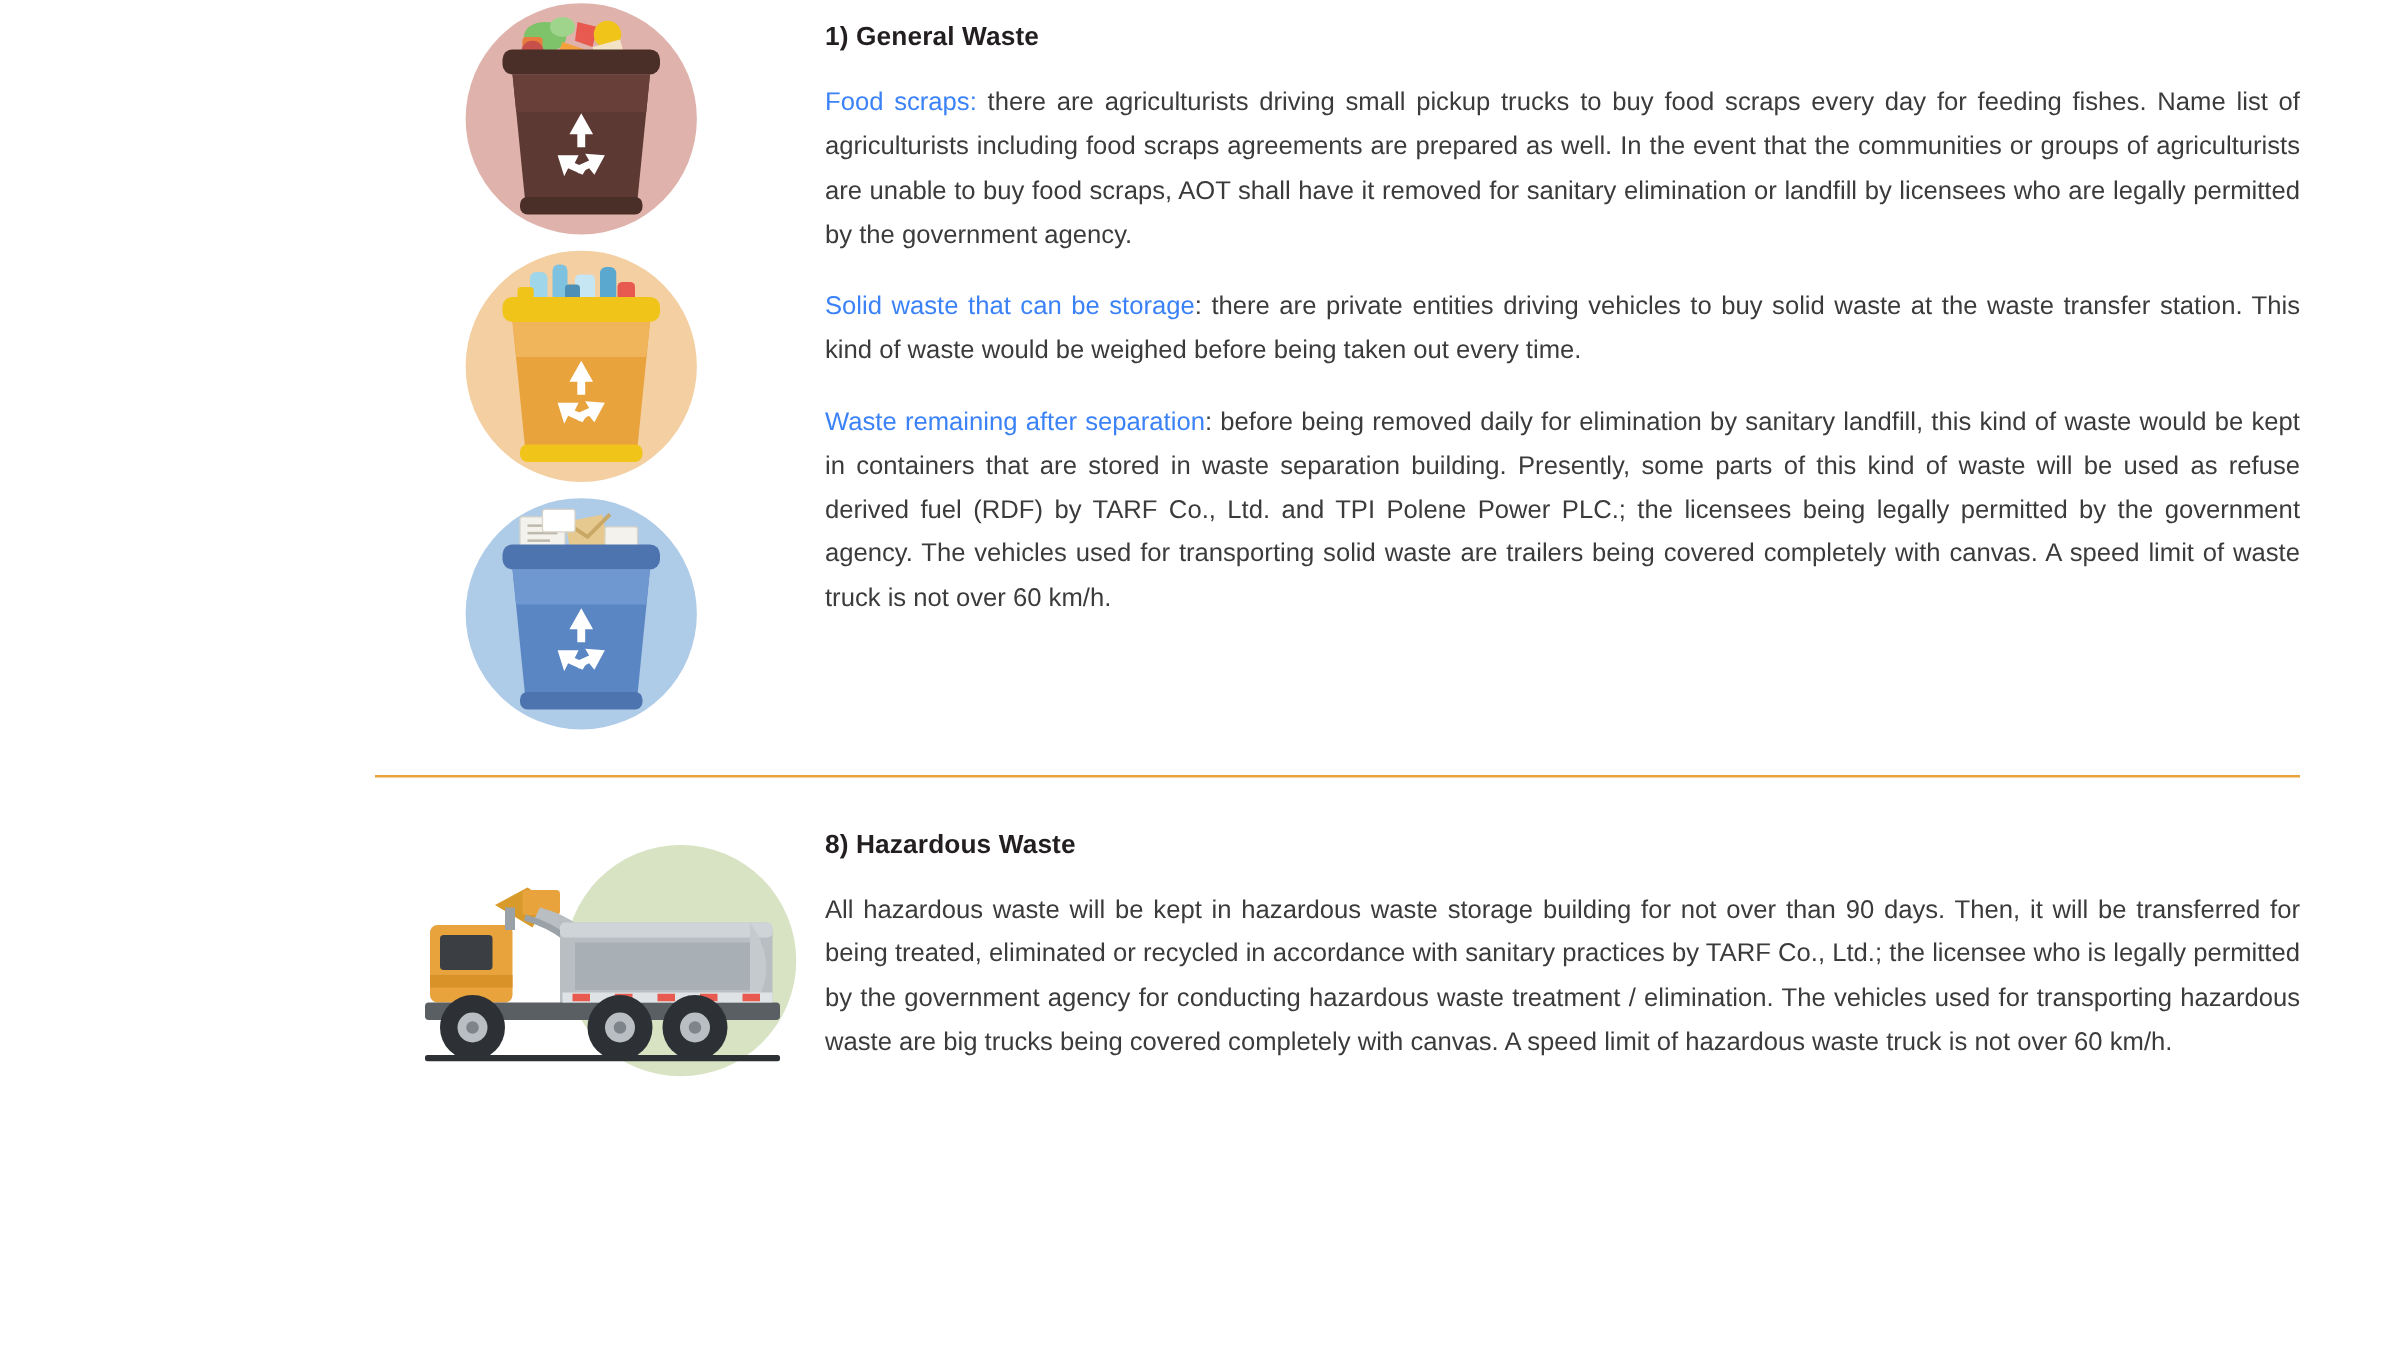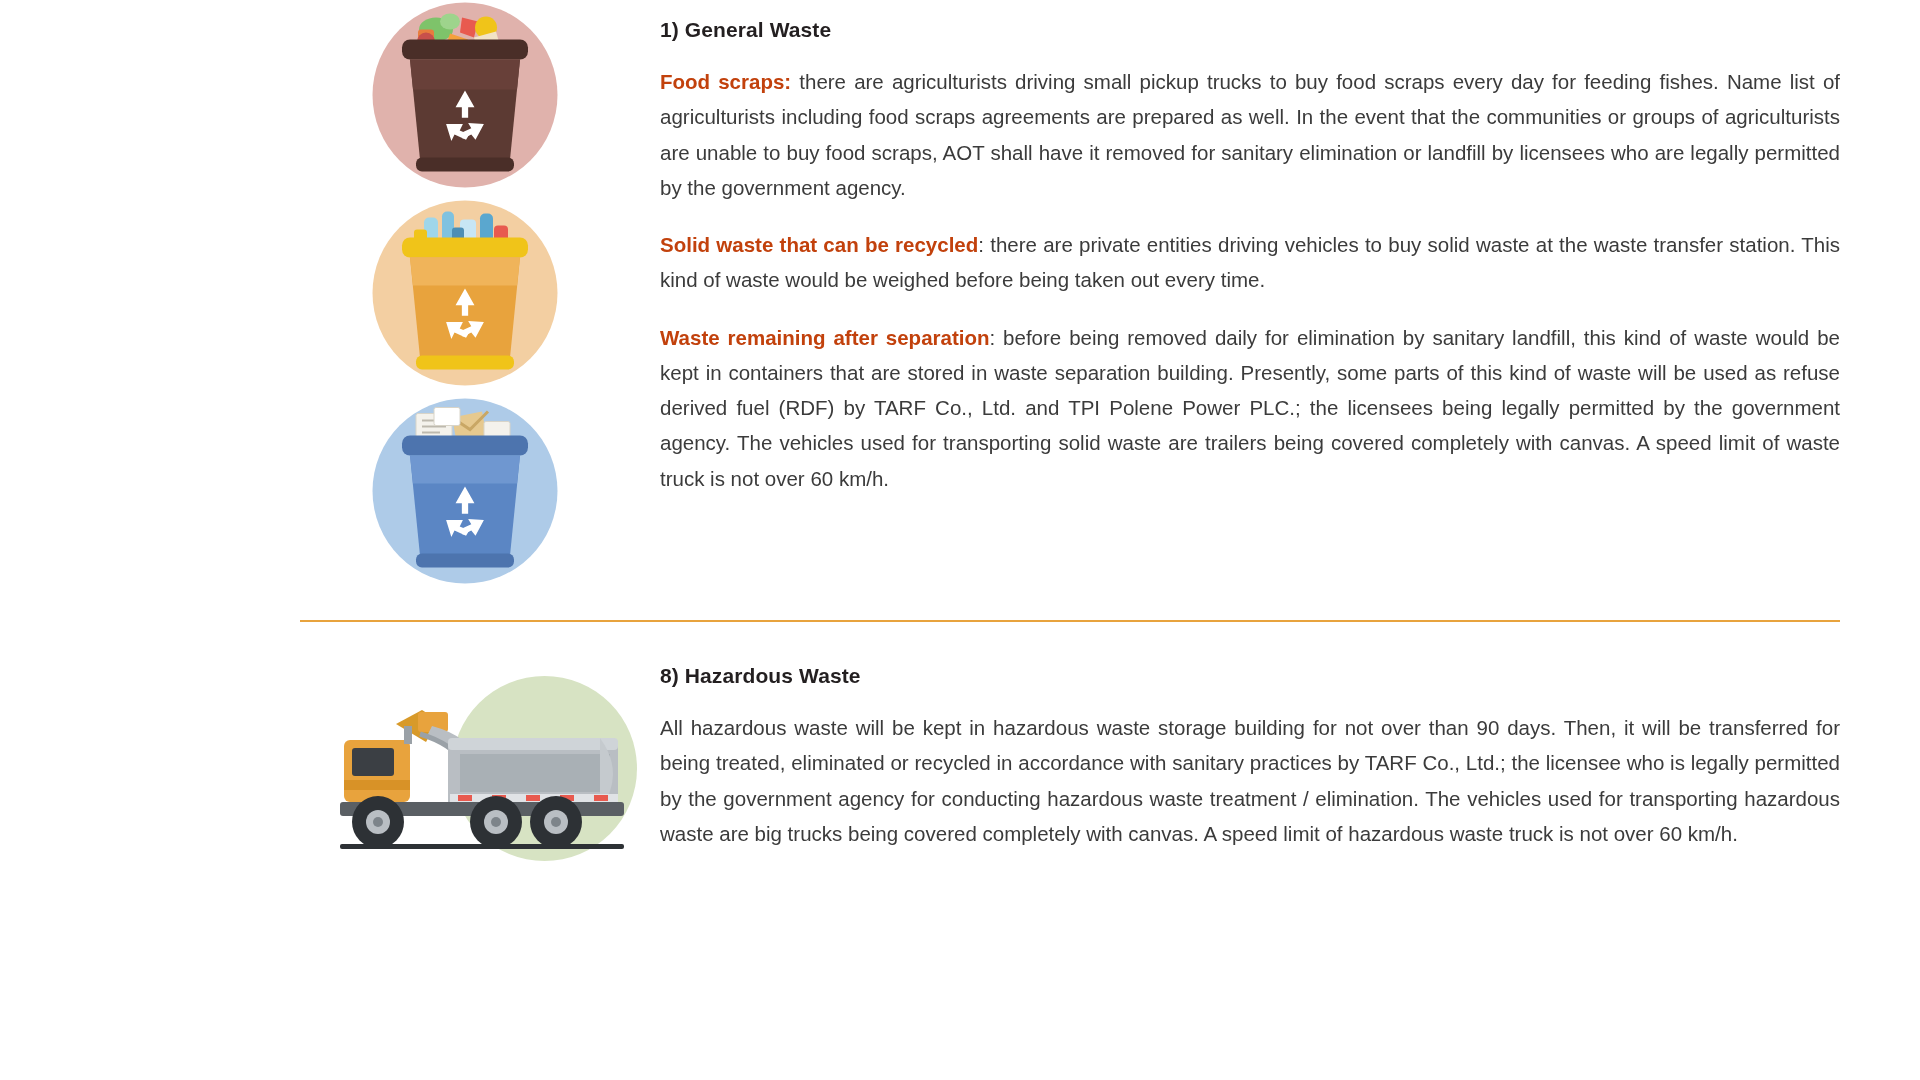--- a/index.html
+++ b/index.html
@@ -47,22 +47,22 @@
   }
   .para {
     font-size: 20.5px;
     line-height: 1.72;
     color: #3b3b3b;
     text-align: justify;
     margin: 0 0 22px 0;
   }
   .para:last-child { margin-bottom: 0; }
   .para b {
-    color: #c2410c;
-    font-weight: 700;
+    color: #3b82f6;
+    font-weight: 400;
   }
   .divider {
     border: none;
     border-top: 2px solid #e8a33d;
     margin: 26px 0 24px 0;
     width: 100%;
   }
   
   .bin-wrap {
     position: relative;
@@ -195,21 +195,21 @@
         </svg>
       </div>
 
     </div>
 
     <div class="text-col">
       <div class="heading">1) General Waste</div>
 
       <p class="para"><b>Food scraps:</b><span> there are agriculturists driving small pickup trucks to buy food scraps every day for feeding fishes. Name list of agriculturists including food scraps agreements are prepared as well. In the event that the communities or groups of agriculturists are unable to buy food scraps, AOT shall have it removed for sanitary elimination or landfill by licensees who are legally permitted by the government agency.</span></p>
 
-      <p class="para"><b>Solid waste that can be recycled</b><span>: there are private entities driving vehicles to buy solid waste at the waste transfer station. This kind of waste would be weighed before being taken out every time.</span></p>
+      <p class="para"><b>Solid waste that can be storage</b><span>: there are private entities driving vehicles to buy solid waste at the waste transfer station. This kind of waste would be weighed before being taken out every time.</span></p>
 
       <p class="para"><b>Waste remaining after separation</b><span>: before being removed daily for elimination by sanitary landfill, this kind of waste would be kept in containers that are stored in waste separation building. Presently, some parts of this kind of waste will be used as refuse derived fuel (RDF) by TARF Co., Ltd. and TPI Polene Power PLC.; the licensees being legally permitted by the government agency. The vehicles used for transporting solid waste are trailers being covered completely with canvas. A speed limit of waste truck is not over 60 km/h.</span></p>
     </div>
   </div>
 
   <hr class="divider">
 
   <div class="section">
 
     <div class="icon-col">

